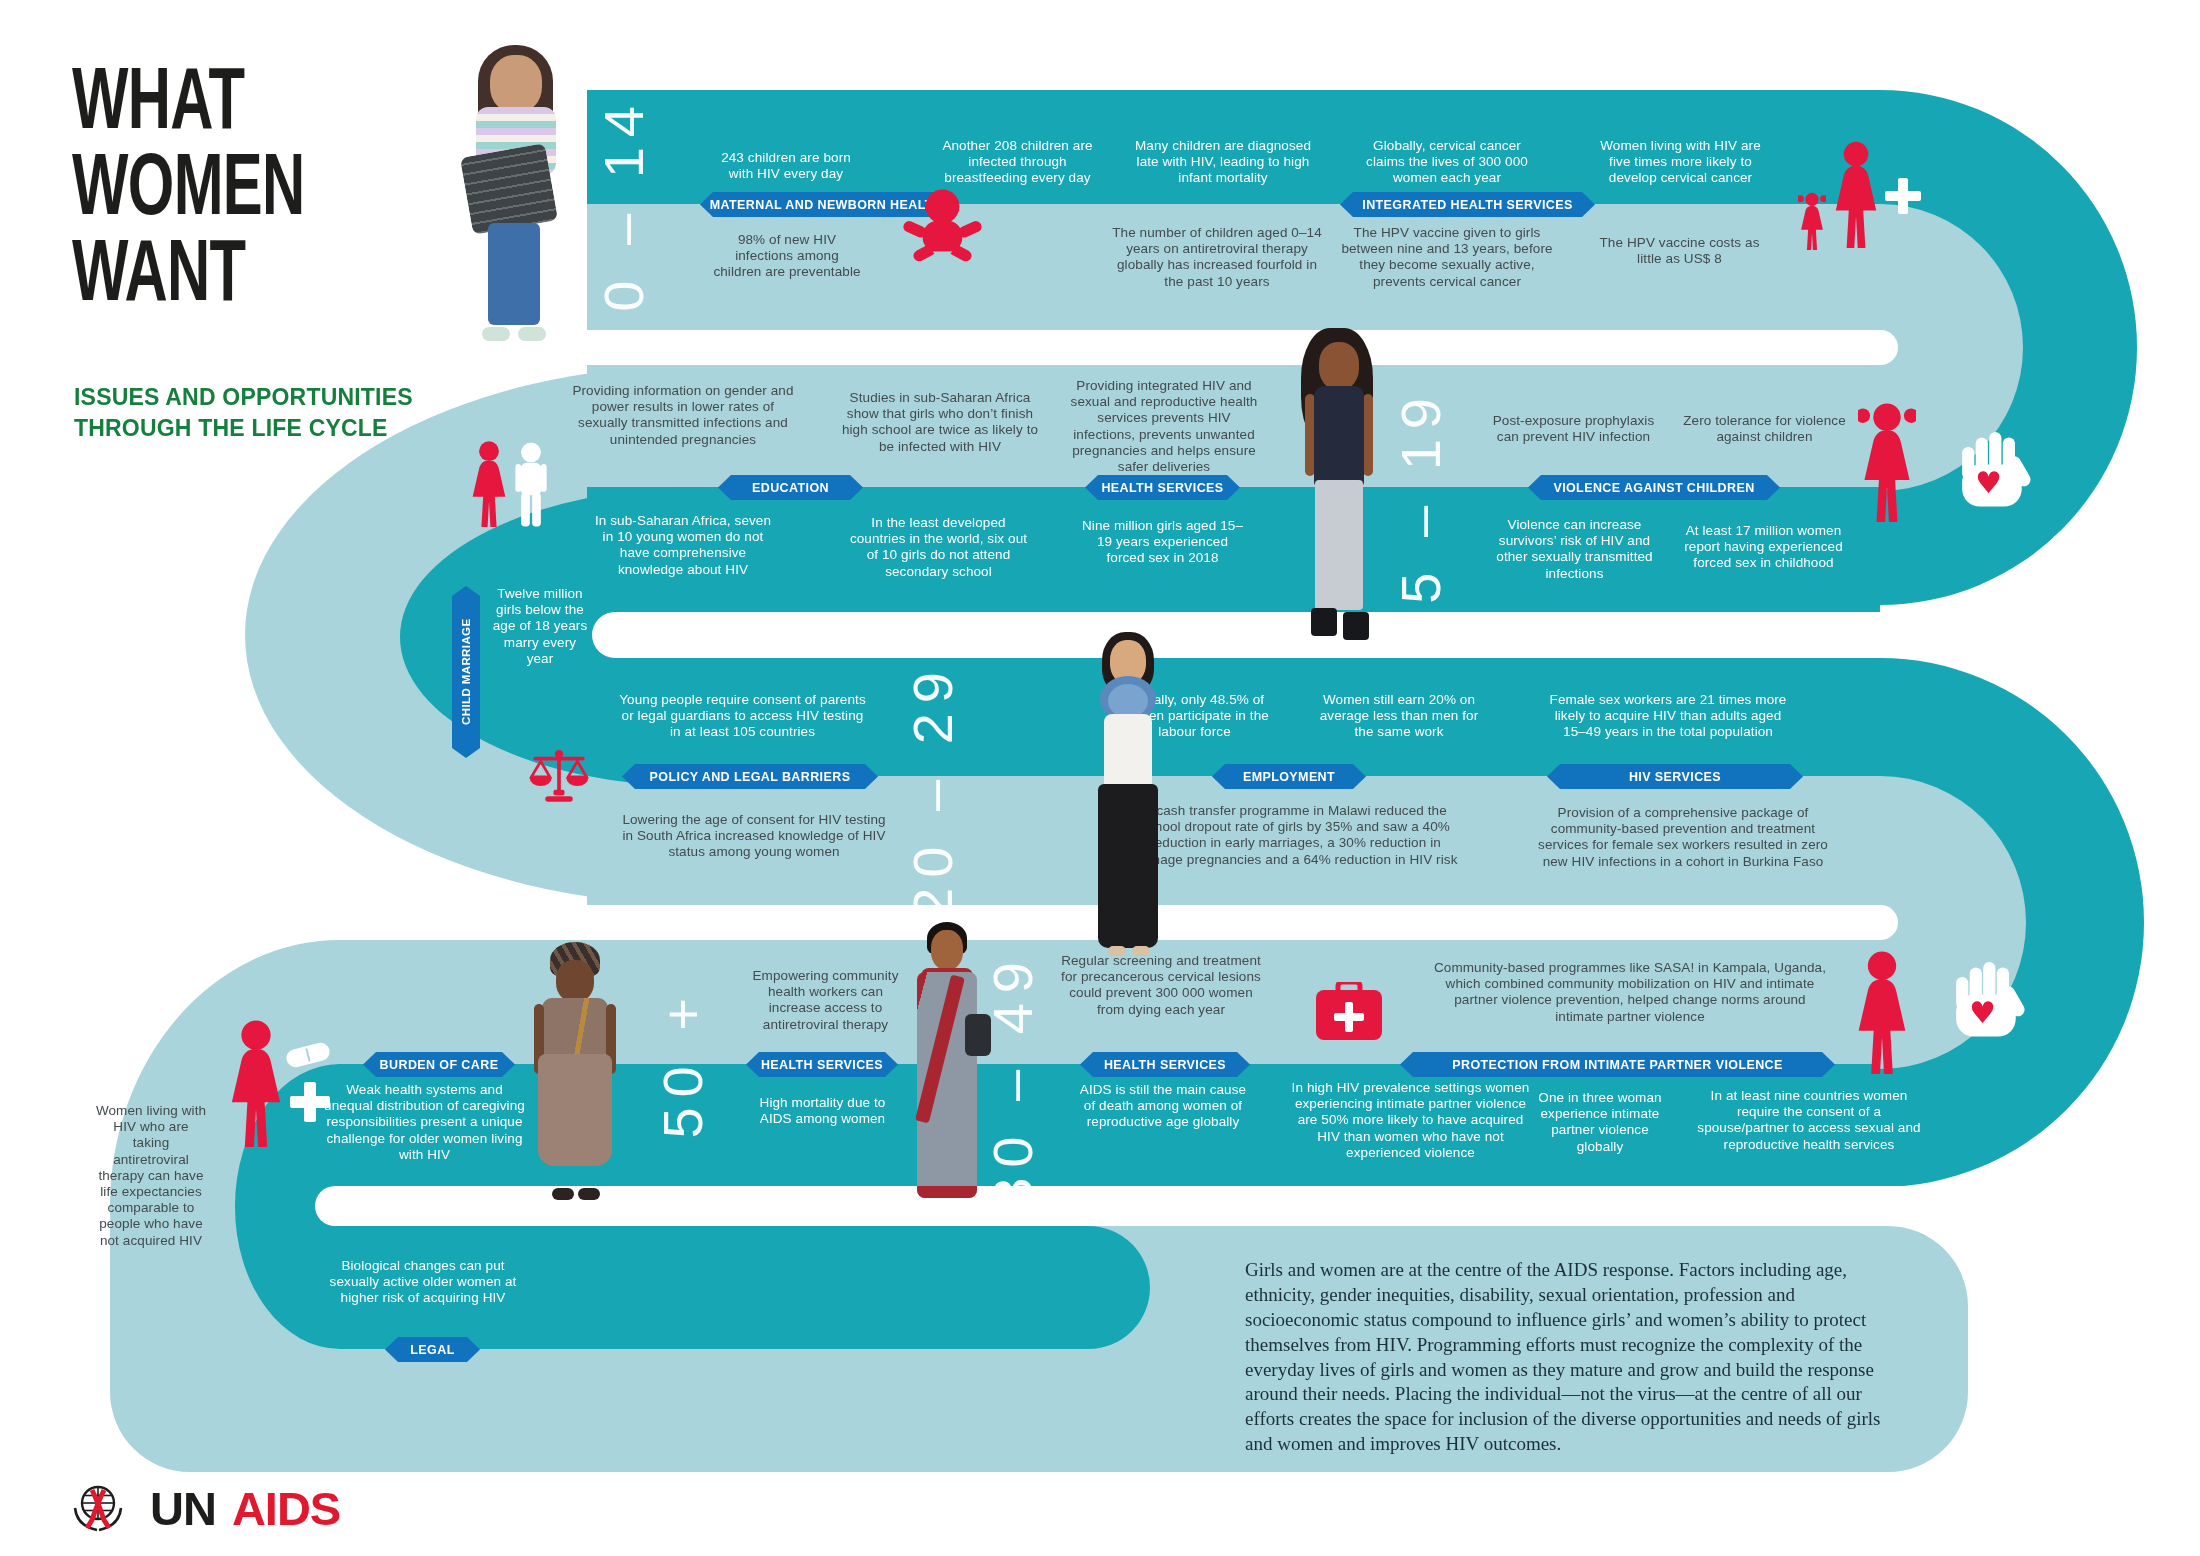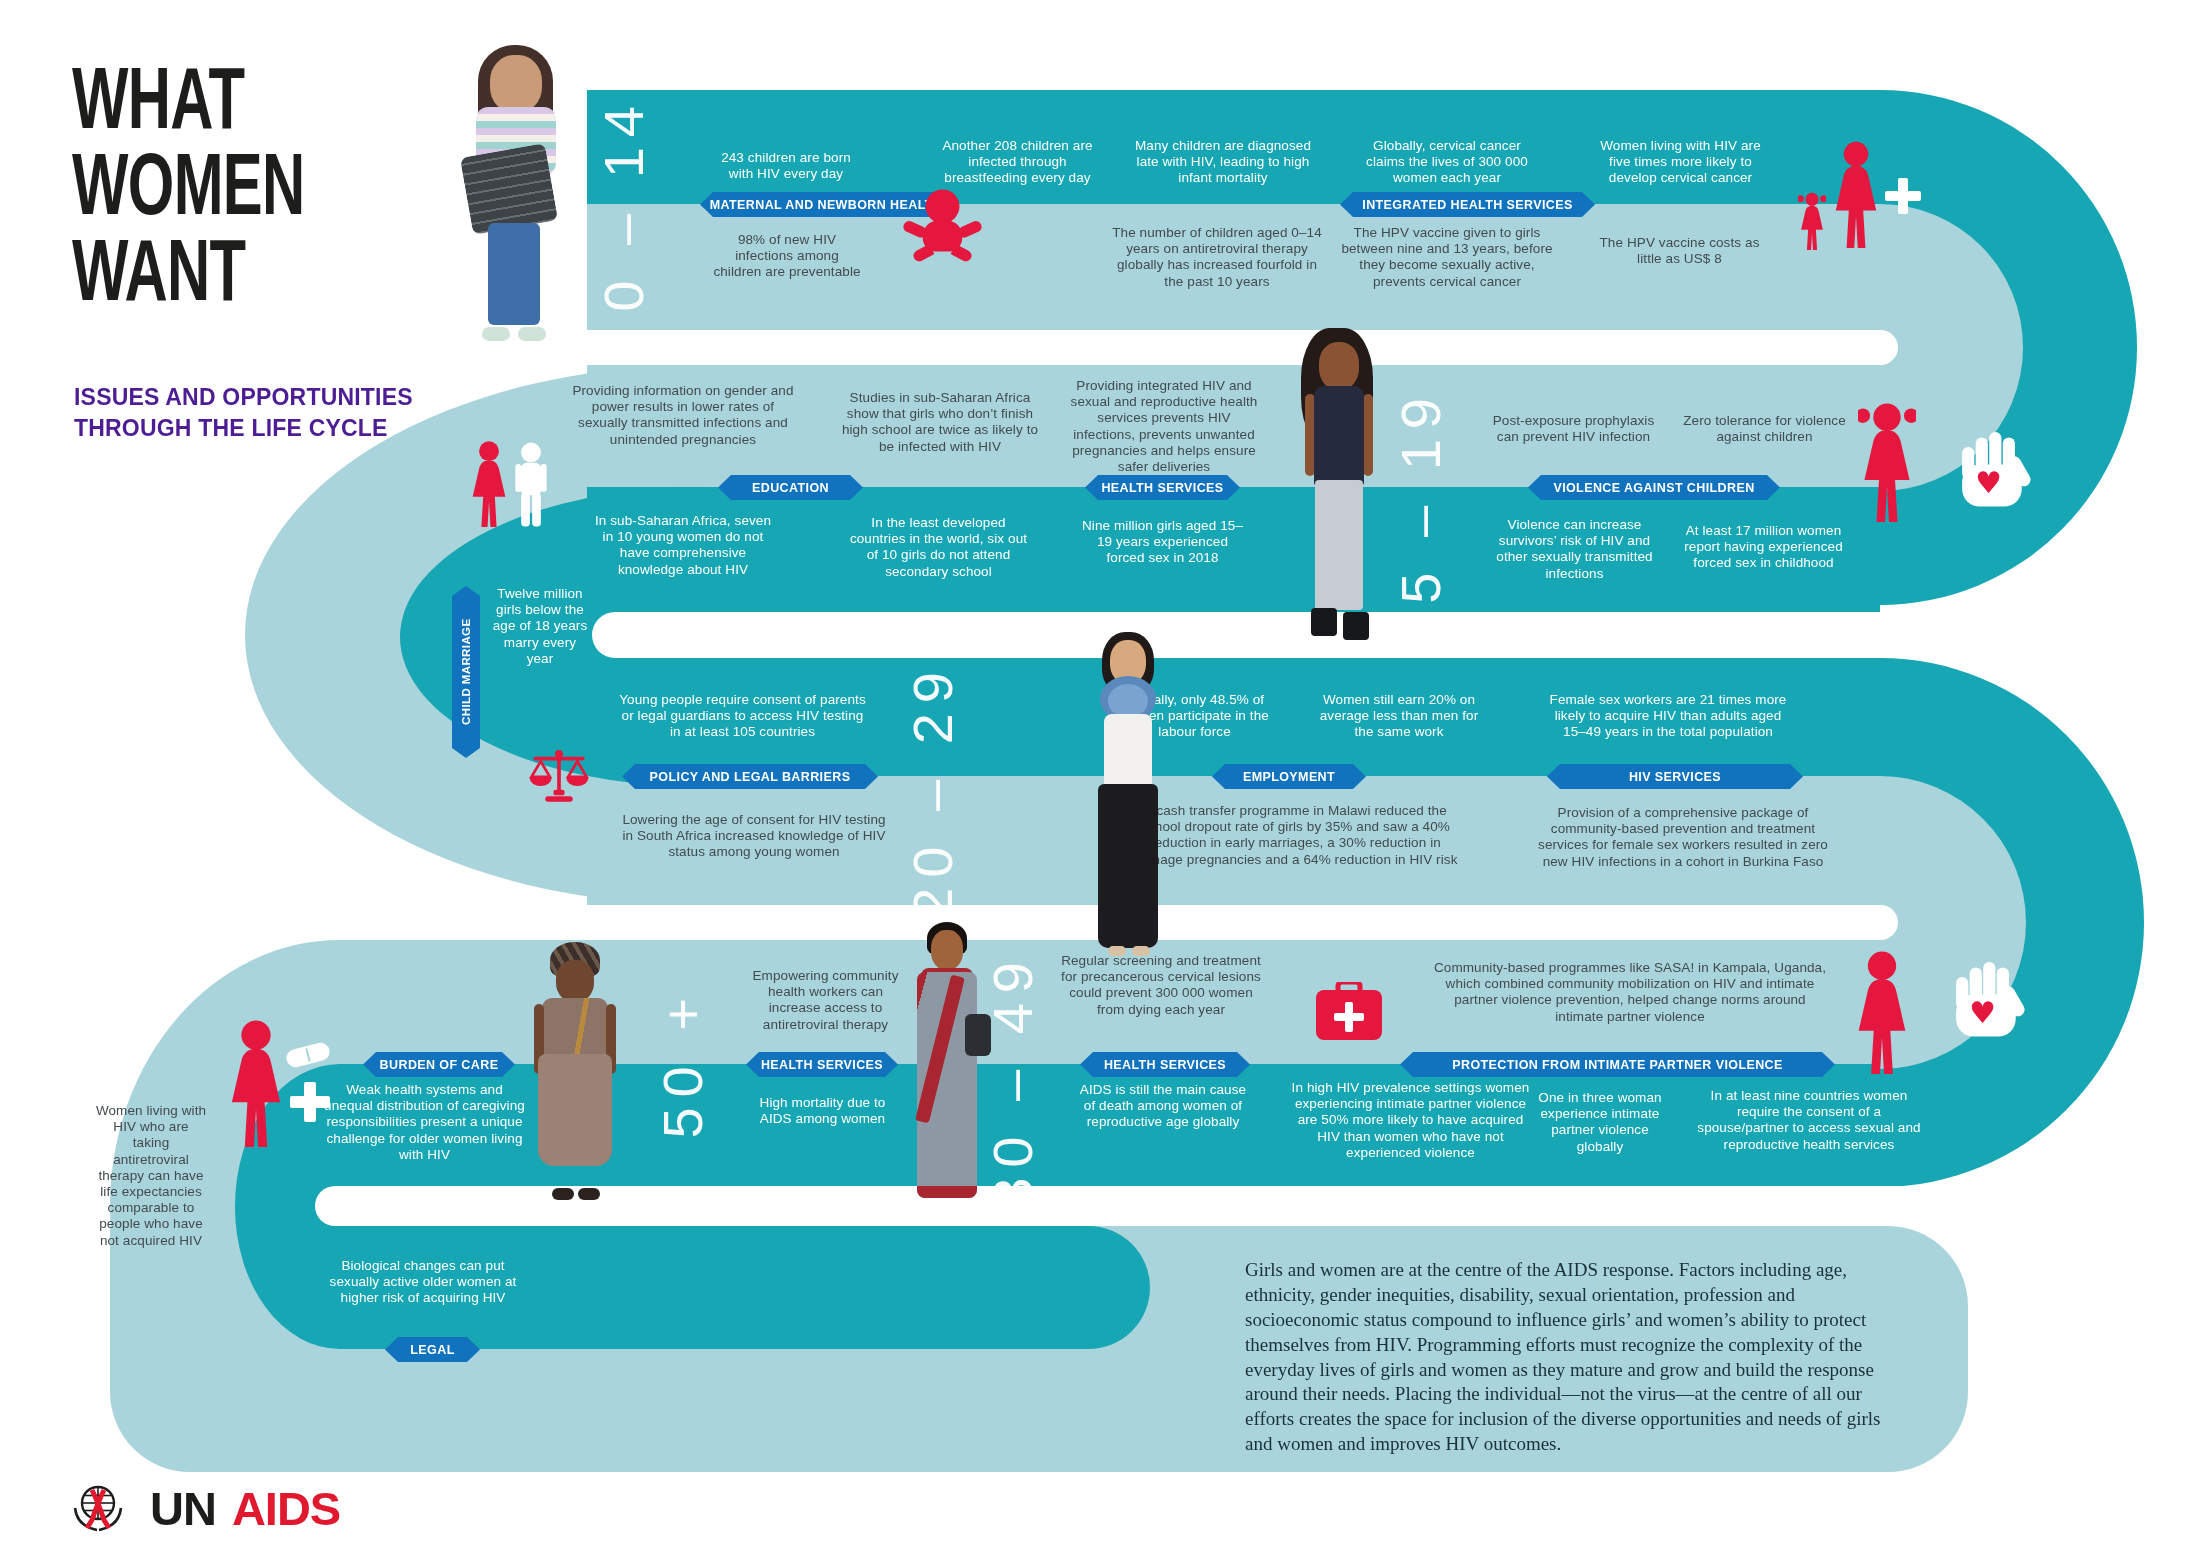--- a/index.html
+++ b/index.html
@@ -27,21 +27,21 @@
   .ico svg{width:100%;height:100%;display:block;}
   .plus{position:absolute;}
   .plus::before,.plus::after{content:"";position:absolute;background:#fff;border-radius:2px;}
   .plus::before{left:36%;top:0;width:28%;height:100%;}
   .plus::after{top:36%;left:0;height:28%;width:100%;}
   .pillcap{position:absolute;background:#fff;border-radius:12px;transform:rotate(-14deg);}
   .pillcap::after{content:"";position:absolute;left:47%;top:10%;width:6%;height:80%;background:var(--lt);border-radius:2px;}
   .heart{position:absolute;color:var(--red);font-size:30px;line-height:1;font-family:"DejaVu Sans",sans-serif;}
   .title-line{font-size:88px;font-weight:700;color:#1d1d1b;line-height:.98;letter-spacing:-1px;
     transform:scaleX(.68);transform-origin:left top;white-space:nowrap;}
-  .subtitle-line{font-size:23px;font-weight:700;color:#4c1d95;line-height:1.35;letter-spacing:.2px;white-space:nowrap;}
+  .subtitle-line{font-size:23px;font-weight:700;color:#15803d;line-height:1.35;letter-spacing:.2px;white-space:nowrap;}
   .serif{font-family:"Liberation Serif",serif;font-size:19px;line-height:1.31;color:#1c3038;text-align:left;}
   .logo{position:absolute;display:flex;align-items:center;gap:22px;}
   .logo-un{font-size:47px;font-weight:700;color:#1d1d1b;letter-spacing:-1px;}
   .logo-aids{font-size:47px;font-weight:700;color:#e0192f;letter-spacing:-1px;margin-left:-6px;}
   .photo{position:absolute;}
   .photo div{position:absolute;}
 </style>
 </head>
 <body>
 

